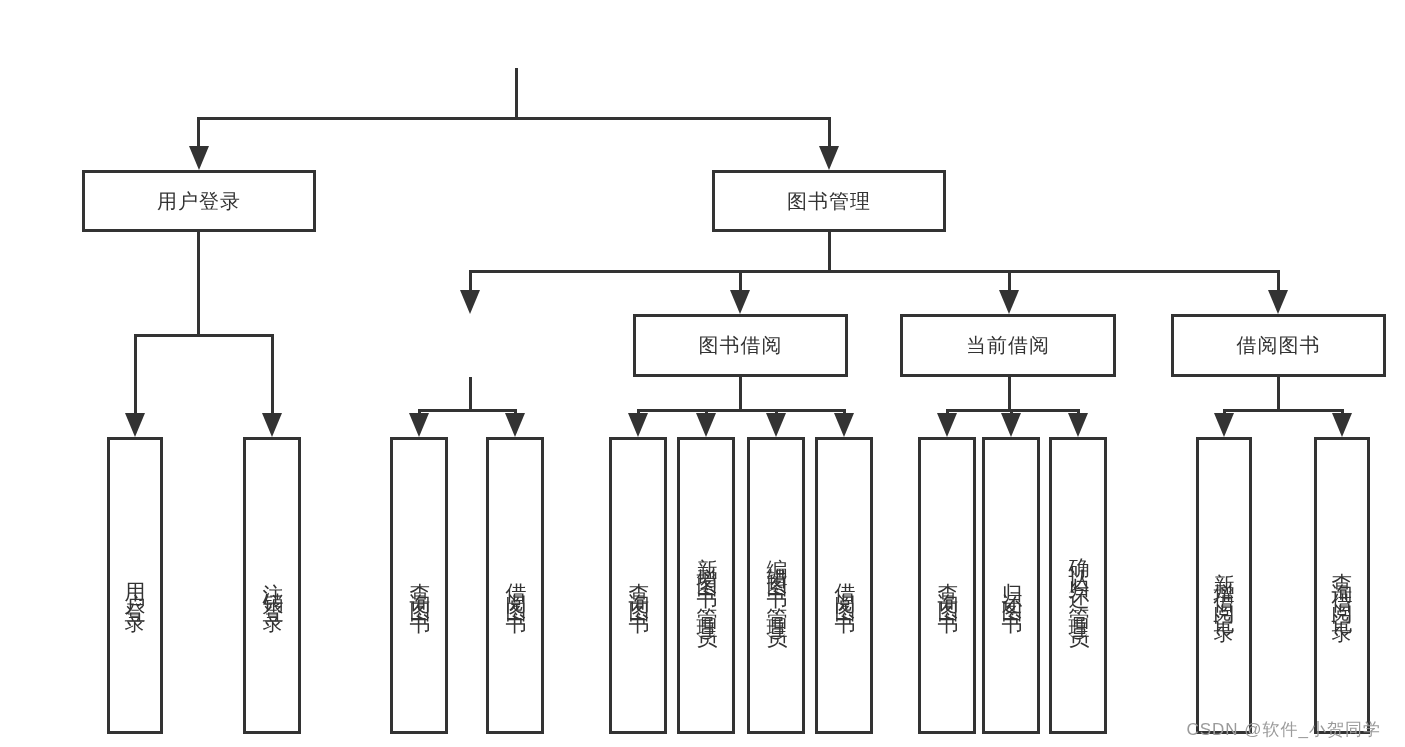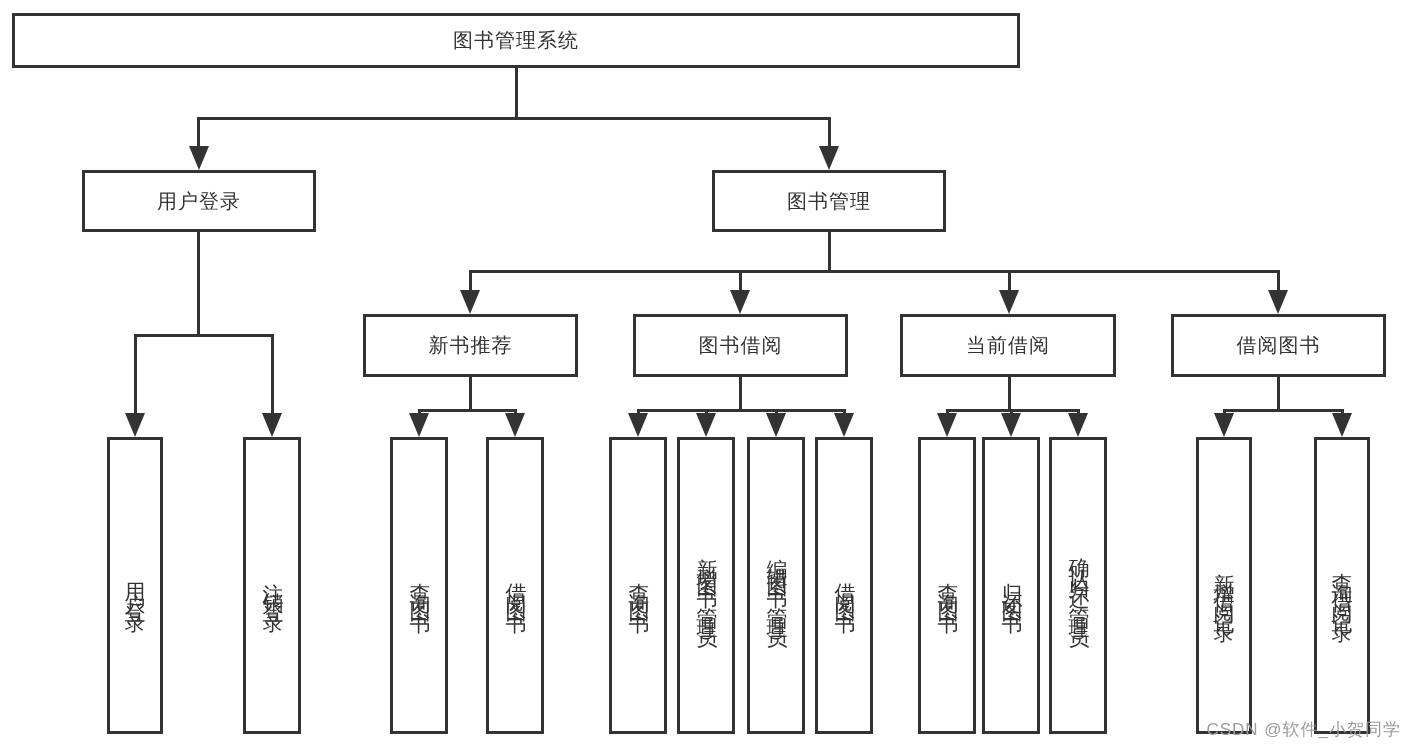--- a/index.html
+++ b/index.html
@@ -56,47 +56,41 @@
   .ah {
     position: absolute;
     width: 0;
     height: 0;
     border-left: 10px solid transparent;
     border-right: 10px solid transparent;
     border-top: 24px solid #333333;
   }
   .watermark {
     position: absolute;
-    right: 4px;
+    right: 24px;
     bottom: 6px;
     font-size: 17px;
     letter-spacing: 1px;
     color: #9b9b9b;
   }
 </style>
 </head>
 <body>
 
 <div id="canvas">
 
-  <div class="node" style="left:12px; top:13px; width:1008px; height:55px;">
-    <span>图书管理系统</span>
-  </div>
 
   <div class="node" style="left:82px; top:170px; width:234px; height:62px;">
     <span>用户登录</span>
   </div>
 
   <div class="node" style="left:712px; top:170px; width:234px; height:62px;">
     <span>图书管理</span>
   </div>
 
-  <div class="node" style="left:363px; top:314px; width:215px; height:63px;">
-    <span>新书推荐</span>
-  </div>
 
   <div class="node" style="left:900px; top:314px; width:216px; height:63px;">
     <span>当前借阅</span>
   </div>
 
   <div class="node" style="left:633px; top:314px; width:215px; height:63px;">
     <span>图书借阅</span>
   </div>
 
   <div class="node" style="left:1171px; top:314px; width:215px; height:63px;">

